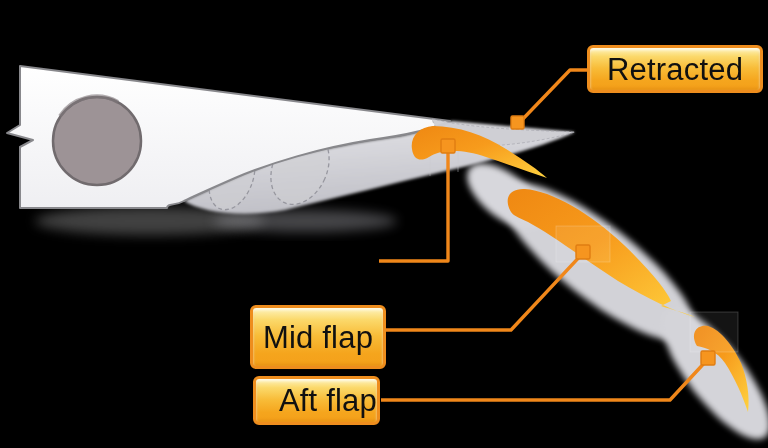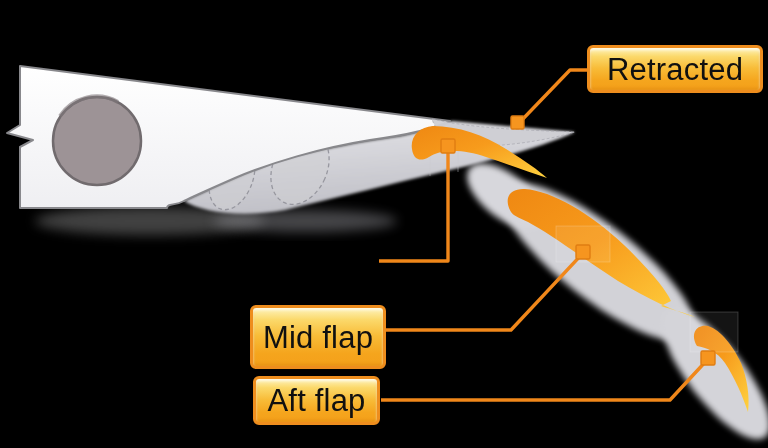--- a/index.html
+++ b/index.html
@@ -12,21 +12,21 @@
     position:absolute; box-sizing:border-box;
     border:3px solid #EE8D1D; border-radius:6px;
     background:linear-gradient(180deg,#FEF3BC 0%,#FBD96B 20%,#F8BC38 48%,#F5A51D 78%,#F4A01A 100%);
     box-shadow: inset 0 2px 3px rgba(255,255,255,.7), inset 0 -2px 3px rgba(210,120,8,.35);
     display:flex; align-items:center; justify-content:center;
     color:#101010; font-size:31px; letter-spacing:.2px; line-height:1;
   }
   #co-retracted { left:587px; top:45px;  width:176px; height:48px; }
   #co-fore      { left:227px; top:236px; width:151px; height:51px; }
   #co-mid       { left:242px; top:305px; width:136px; height:64px;margin-left:8px; }
-  #co-aft       { left:253px; top:376px; width:127px; height:49px; }
+  #co-aft       { left:253px; top:376px; width:127px; height:49px;justify-content:flex-end; }
 </style>
 </head>
 <body>
 
 <div class="stage">
 
   <svg width="768" height="448" viewBox="0 0 768 448">
     <defs>
       <linearGradient id="wingG" x1="0" y1="0" x2="0" y2="1">
         <stop offset="0" stop-color="#FFFFFF"></stop>

